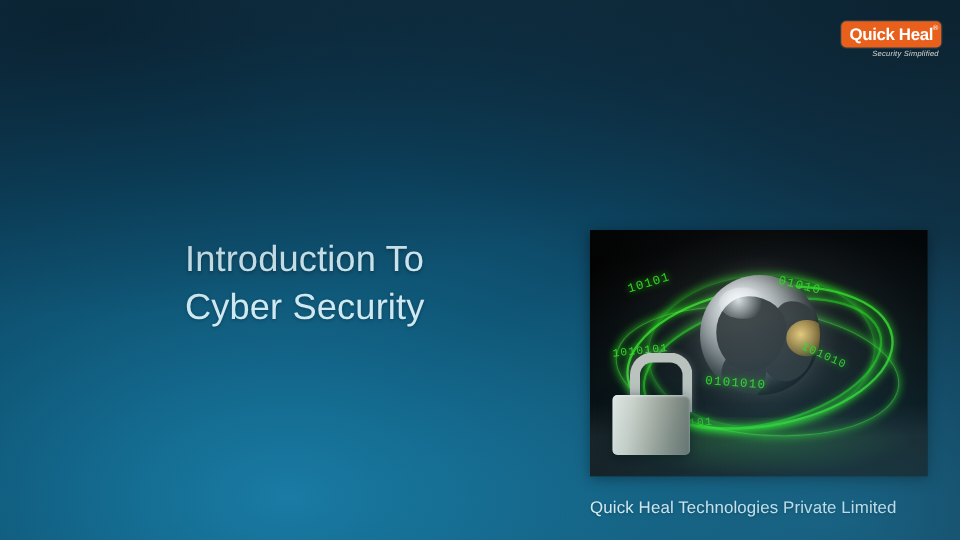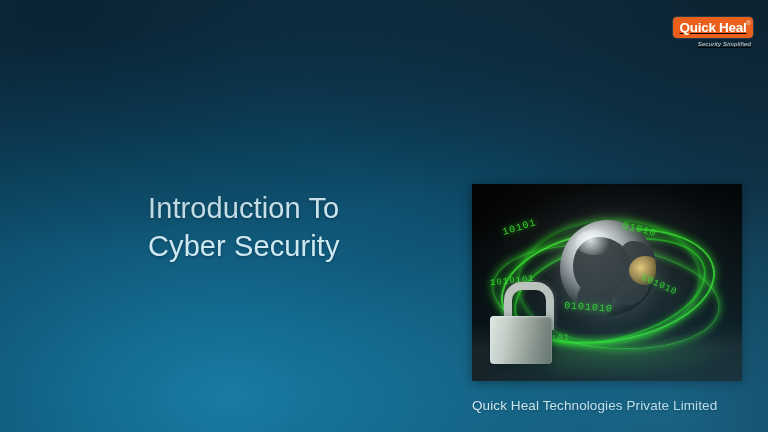--- a/index.html
+++ b/index.html
@@ -15,21 +15,21 @@
   }
   .slide:after{
     content:"";position:absolute;inset:0;pointer-events:none;
     background:
       radial-gradient(70% 75% at 88% 96%, rgba(52,160,200,0.30) 0%, rgba(52,160,200,0.10) 45%, rgba(0,0,0,0) 72%),
       radial-gradient(90% 70% at 8% 4%, rgba(4,20,32,0.55) 0%, rgba(4,20,32,0.18) 48%, rgba(0,0,0,0) 78%),
       radial-gradient(95% 80% at 96% 2%, rgba(4,20,32,0.50) 0%, rgba(0,0,0,0) 70%);
   }
 
   
-  .logo-wrap{position:absolute;left:673px;top:17px;width:80px;z-index:6;text-decoration:underline;}
+  .logo-wrap{position:absolute;left:673px;top:17px;width:80px;z-index:6;}
   .logo-badge{
     width:80px;height:21px;border-radius:4px;background:#e8601c;
     display:flex;align-items:center;justify-content:center;
     box-shadow:0 0 0 1px rgba(255,255,255,0.10);
   }
   .logo-text{
     color:#ffffff;font-size:13.5px;font-weight:bold;letter-spacing:-0.3px;
     line-height:1;white-space:nowrap;position:relative;
   }
   .logo-tm{position:absolute;top:-1px;right:-4px;font-size:6px;font-weight:normal;}

